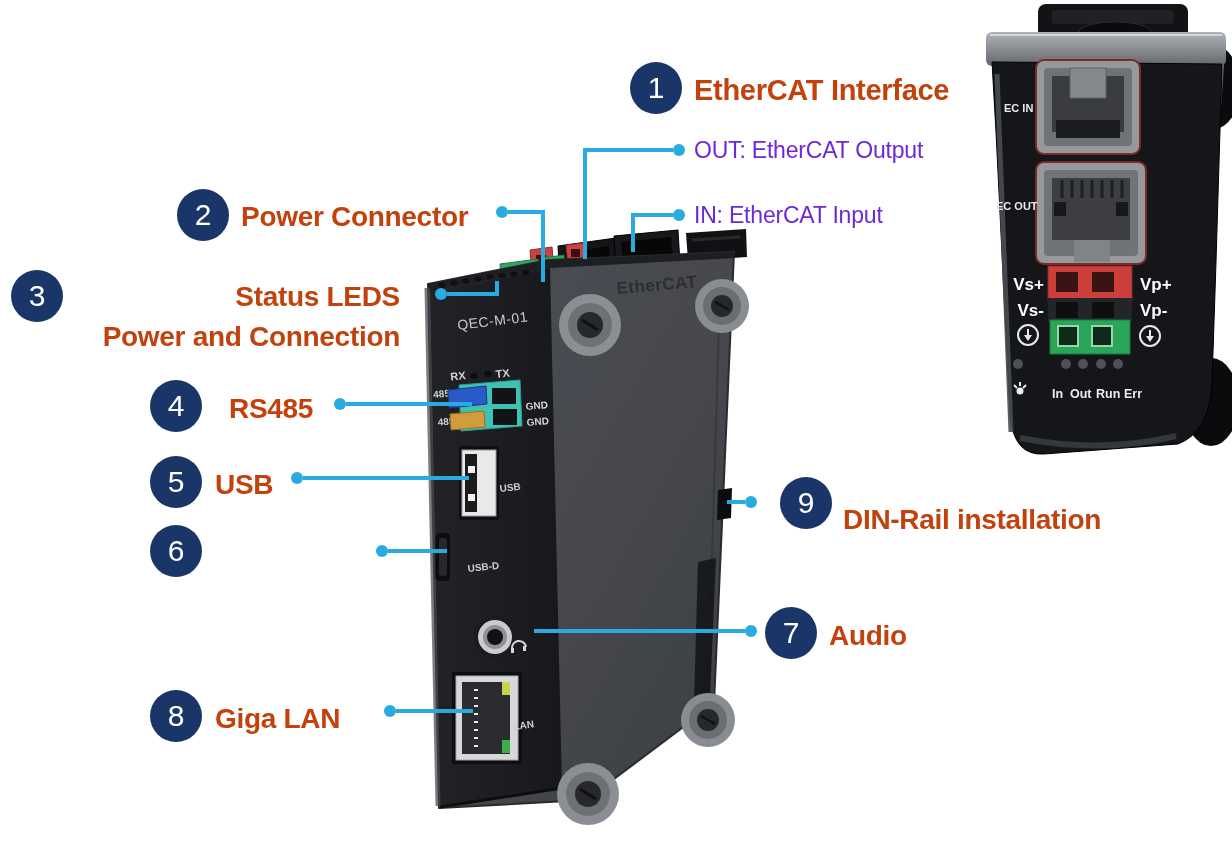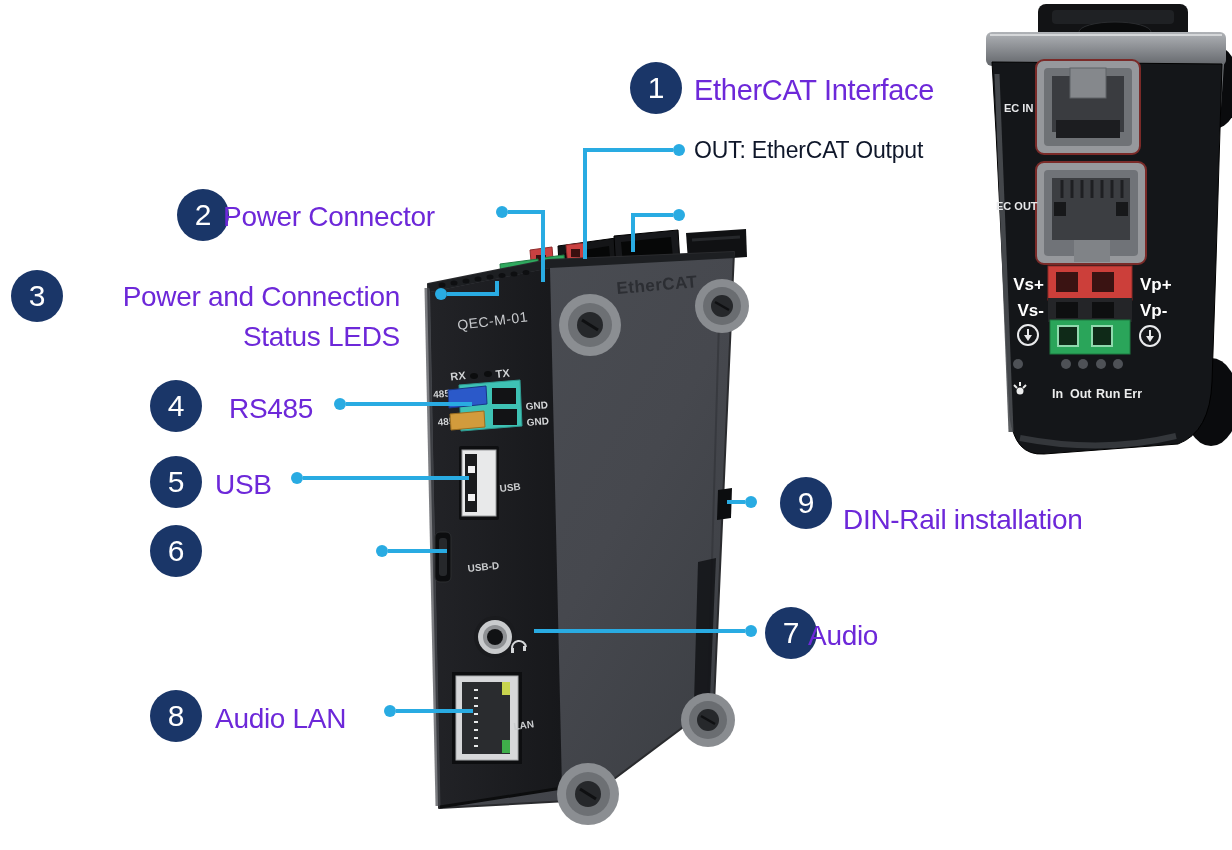--- a/index.html
+++ b/index.html
@@ -7,26 +7,26 @@
     position:relative;width:1232px;height:850px;background:#ffffff;
     font-family:"Liberation Sans",sans-serif;overflow:hidden;
   }
   .canvas svg{position:absolute;}
   .badge{
     position:absolute;width:52px;height:52px;border-radius:50%;
     background:#1a3668;color:#fff;display:flex;align-items:center;justify-content:center;
     font-size:30px;font-weight:500;line-height:1;
   }
   .lbl{
-    position:absolute;font-weight:400;font-size:28px;color:#6d28d9;
+    position:absolute;font-weight:700;font-size:28px;color:#c2410c;
     white-space:nowrap;letter-spacing:-0.3px;line-height:1.2;
   }
   .lbl-big{font-size:29px;}
   .sub{
-    position:absolute;font-weight:400;font-size:23px;color:#0f172a;
+    position:absolute;font-weight:400;font-size:23px;color:#6d28d9;
     white-space:nowrap;letter-spacing:-0.2px;
   }
   .lbl-right{text-align:right;line-height:40px;}
 </style>
 </head>
 <body>
 
 <div class="canvas">
 
   <svg style="left:402px;top:228px;" width="360" height="610" viewBox="0 0 360 610">
@@ -309,40 +309,41 @@
       <circle cx="382" cy="551" r="6"></circle>
         <circle cx="751" cy="631" r="6"></circle>
       <circle cx="390" cy="711" r="6"></circle>
         <circle cx="751" cy="502" r="6"></circle>
     </g>
   </svg>
 
   <div class="badge" style="left:630px;top:62px;">1</div>
   <div class="lbl lbl-big" style="left:694px;top:73px;">EtherCAT Interface</div>
   <div class="sub" style="left:694px;top:137px;">OUT: EtherCAT Output</div>
+  <div class="sub" style="left:694px;top:202px;">IN: EtherCAT Input</div>
 
   <div class="badge" style="left:177px;top:189px;">2</div>
-  <div class="lbl" style="left:223px;top:200px;">Power Connector</div>
+  <div class="lbl" style="left:241px;top:200px;">Power Connector</div>
 
   <div class="badge" style="left:11px;top:270px;">3</div>
   <div class="lbl lbl-right" style="left:80px;top:277px;width:320px;">
+    <div>Status LEDS</div>
     <div>Power and Connection</div>
-    <div>Status LEDS</div>
   </div>
 
   <div class="badge" style="left:150px;top:380px;">4</div>
   <div class="lbl" style="left:229px;top:392px;">RS485</div>
 
   <div class="badge" style="left:150px;top:456px;">5</div>
   <div class="lbl" style="left:215px;top:468px;">USB</div>
 
   <div class="badge" style="left:150px;top:525px;">6</div>
 
   <div class="badge" style="left:765px;top:607px;">7</div>
-  <div class="lbl" style="left:808px;top:619px;">Audio</div>
+  <div class="lbl" style="left:829px;top:619px;">Audio</div>
 
   <div class="badge" style="left:150px;top:690px;">8</div>
-  <div class="lbl" style="left:215px;top:702px;">Audio LAN</div>
+  <div class="lbl" style="left:215px;top:702px;">Giga LAN</div>
 
   <div class="badge" style="left:780px;top:477px;">9</div>
   <div class="lbl" style="left:843px;top:489px;margin-top:14px;">DIN-Rail installation</div>
 
 </div>
 
 </body></html>

